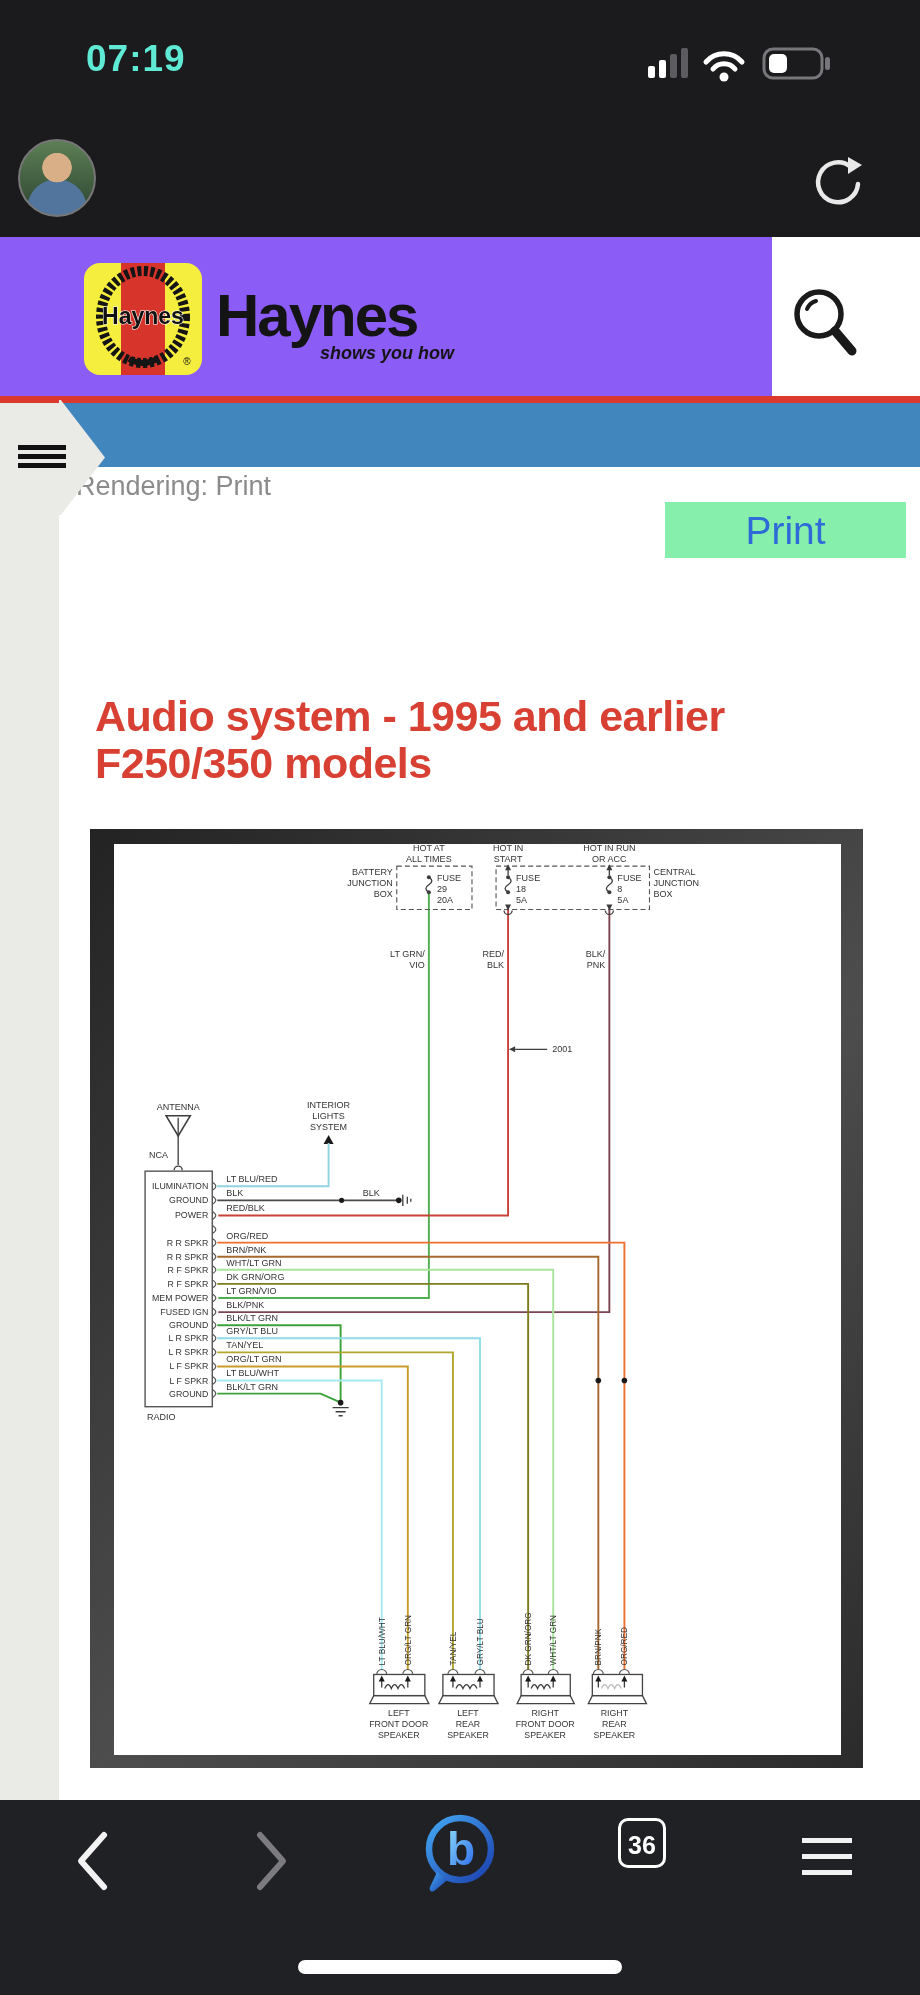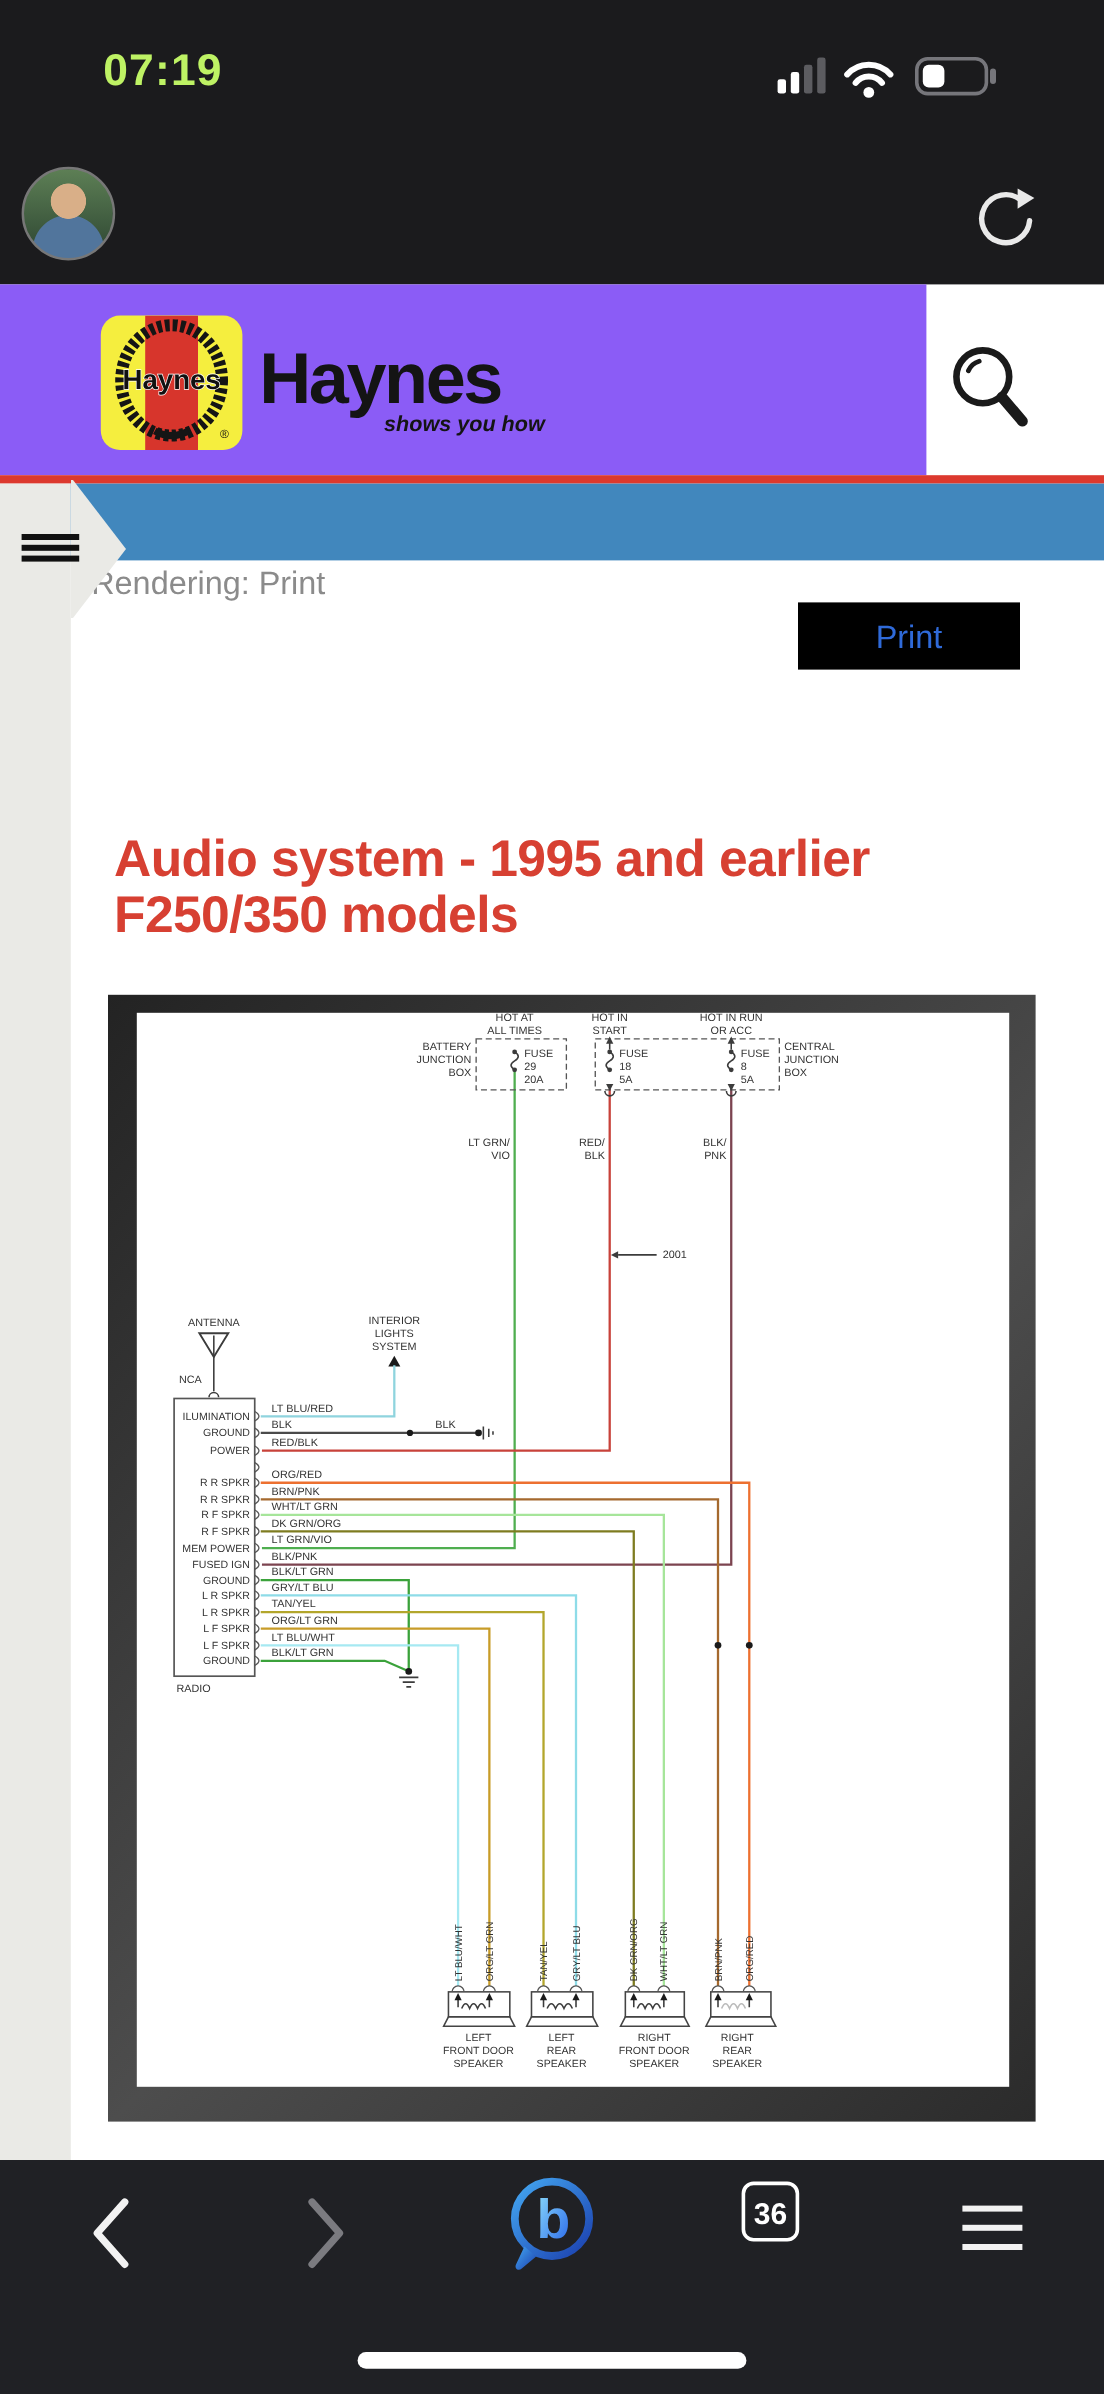--- a/index.html
+++ b/index.html
@@ -1,21 +1,21 @@
 <!DOCTYPE html>
 <html><head>
 <meta charset="utf-8">
 <style>
   html,body{margin:0;padding:0;}
   body{width:920px;height:1995px;position:relative;background:#fff;overflow:hidden;
        font-family:"Liberation Sans",sans-serif;}
 
   
   .chrome{position:absolute;left:0;top:0;width:920px;height:237px;background:#1b1b1d;}
-  .time{position:absolute;left:86px;top:38px;font-size:37px;font-weight:bold;color:#bef264;letter-spacing:1px;}
+  .time{position:absolute;left:86px;top:38px;font-size:37px;font-weight:bold;color:#5eead4;letter-spacing:1px;}
   .sticons{position:absolute;left:640px;top:38px;}
   .avatar{position:absolute;left:18px;top:139px;width:78px;height:78px;border-radius:50%;
      border:2px solid #777;box-sizing:border-box;overflow:hidden;
      background:
        radial-gradient(circle at 50% 36%, #d9af88 0%, #d9af88 24%, rgba(0,0,0,0) 25%),
        radial-gradient(circle at 50% 92%, #51759c 0%, #51759c 38%, rgba(0,0,0,0) 39%),
        linear-gradient(#5d7f55,#2c4431);}
   .urlpill{position:absolute;left:113px;top:137px;width:650px;height:83px;border-radius:42px;
      background:#3a3a3e;display:flex;align-items:center;}
   .urltext{font-size:31px;color:#e3e3e3;margin-left:16px;letter-spacing:0.5px;}
@@ -32,28 +32,28 @@
   .redline{position:absolute;left:0;top:396px;width:920px;height:7px;background:#dc392e;}
 
   
   .rail{position:absolute;left:0;top:403px;width:59px;height:1397px;background:#eaeae6;}
   .bluebar{position:absolute;left:59px;top:403px;width:861px;height:64px;background:#4187bd;}
   .flag{position:absolute;left:59px;top:400px;width:46px;height:115px;background:#eaeae6;
         clip-path:polygon(0 0,4% 0,100% 50%,4% 100%,0 100%);}
   .hamb{position:absolute;left:18px;top:445px;width:48px;height:23px;}
   .hamb i{display:block;height:4.6px;background:#111;margin-bottom:4.6px;}
   .rendering{position:absolute;left:76px;top:471px;font-size:27px;color:#8b8b8b;}
-  .printbtn{position:absolute;left:665px;top:502px;width:185px;height:56px;background:#000000;border:none;
-     font-family:"Liberation Sans",sans-serif;font-size:27px;color:#2f6ad9;text-align:center;line-height:56px;}
+  .printbtn{position:absolute;left:665px;top:502px;width:241px;height:56px;background:#86efac;border:none;
+     font-family:"Liberation Sans",sans-serif;font-size:39px;color:#2f6ad9;text-align:center;line-height:56px;}
   .title{position:absolute;left:95px;top:664px;width:750px;font-size:43px;font-weight:bold;color:#d74032;
      line-height:1.1;letter-spacing:-0.5px;}
 
   
   .diagram{position:absolute;left:90px;top:829px;width:773px;height:939px;box-sizing:border-box;
-     padding:15px 22px 29px 24px;background:linear-gradient(135deg,#232323,#4d4d4d 55%,#2b2b2b);}
+     padding:15px 22px 13px 24px;background:linear-gradient(135deg,#232323,#4d4d4d 55%,#2b2b2b);}
   .dginner{width:100%;height:100%;background:#fff;}
   .dg text{fill:#333;font-family:"Liberation Sans",sans-serif;font-size:9px;}
   .dg .dp{font-size:8.8px;}
   .dg .rl{font-size:8.2px;}
   .dg .blkline{stroke:#3c3c3c;stroke-width:1.3;fill:none;}
   .dg .dash{stroke:#555;stroke-width:1.1;fill:none;stroke-dasharray:5 3;}
   .dg .pin{stroke:#555;stroke-width:1.1;fill:none;}
   .dg .w{fill:none;stroke-width:1.9;}
   .c-ltgrnvio{stroke:#4fae4f;} .c-redblk{stroke:#c8423a;} .c-blkpnk{stroke:#7c4450;}
   .c-ltblured{stroke:#8fd4de;} .c-blk{stroke:#4a4a4a;} .c-orgred{stroke:#ed7030;}

